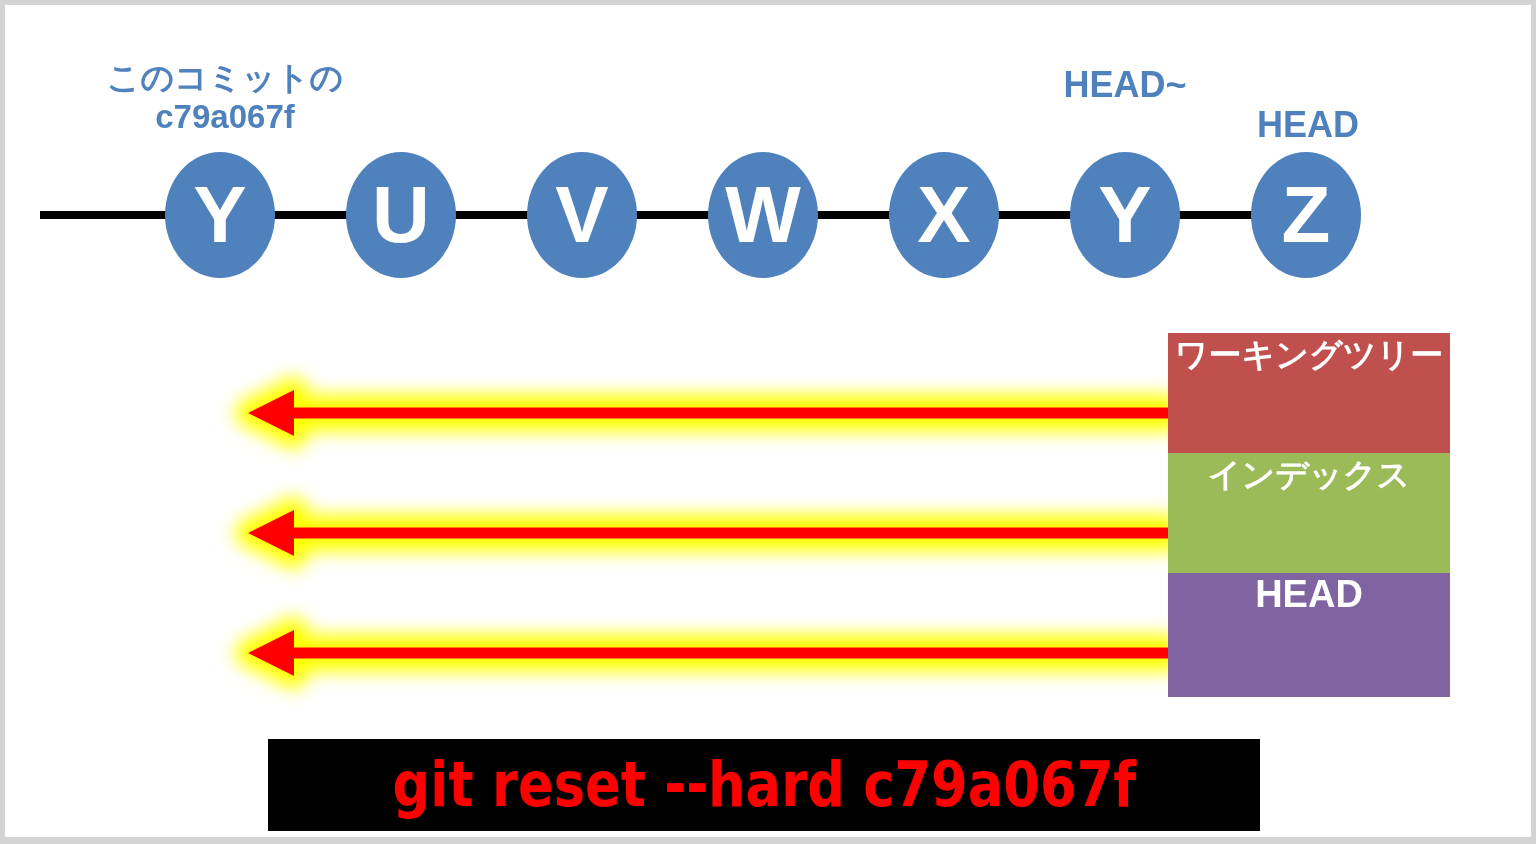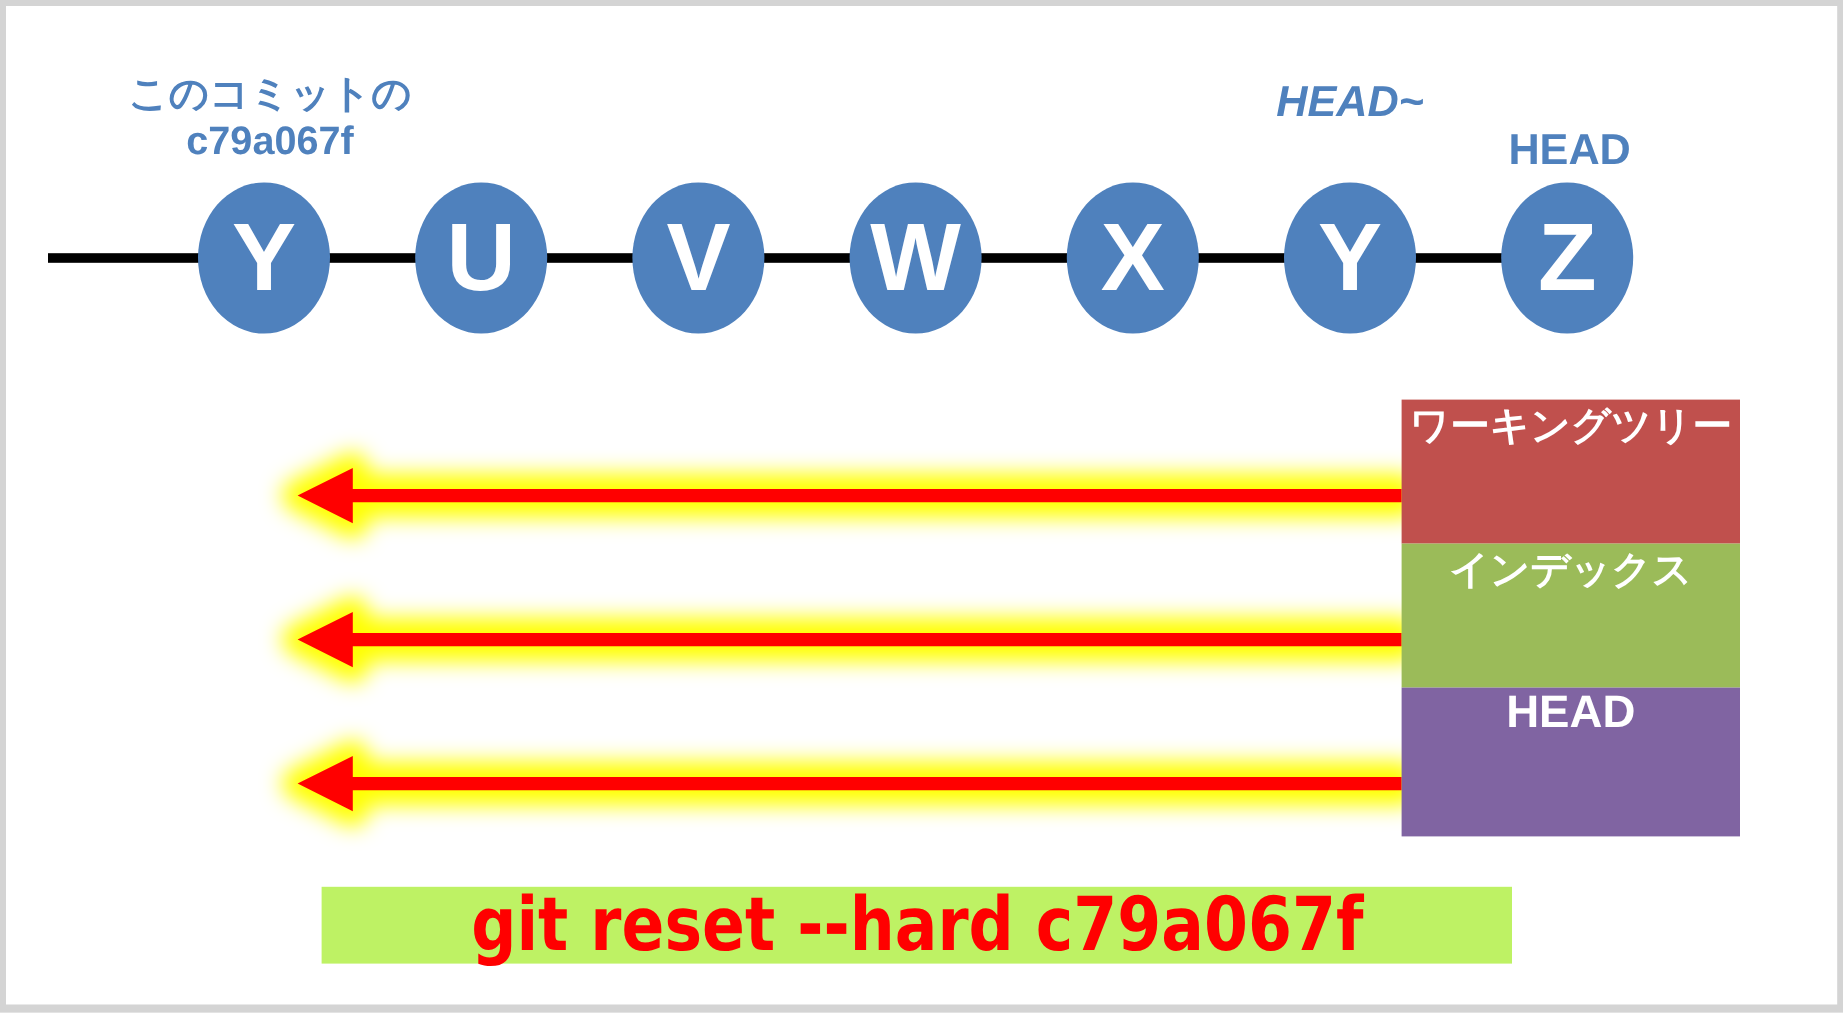--- a/index.html
+++ b/index.html
@@ -9,21 +9,21 @@
   }
   .frame{position:absolute;inset:0;border:5px solid #d4d4d4;border-bottom-width:7px;pointer-events:none;z-index:50;}
 
   
   .hash-annotation{
     position:absolute;left:40px;top:26px;width:370px;text-align:center;
     color:#4f81bd;font-weight:bold;font-size:33px;line-height:39px;z-index:5;margin-top:32px;
   }
   .head-prev{
     position:absolute;left:1045px;top:64px;width:160px;text-align:center;
-    color:#4f81bd;font-weight:bold;font-size:36px;line-height:42px;z-index:5;font-style:italic;
+    color:#4f81bd;font-weight:bold;font-size:36px;line-height:42px;z-index:5;
   }
   .head-current{
     position:absolute;left:1233px;top:104px;width:150px;text-align:center;
     color:#4f81bd;font-weight:bold;font-size:36px;z-index:5;
   }
 
   
   .commit-line{position:absolute;left:40px;top:211px;width:1266px;height:8px;background:#000;z-index:1;}
   .commit-node{
     position:absolute;top:152px;width:110px;height:126px;border-radius:50%;
@@ -39,21 +39,21 @@
     position:absolute;left:1168px;width:282px;z-index:4;
     display:flex;align-items:flex-start;justify-content:center;
     color:#ffffff;font-weight:bold;
   }
   .box-working{top:333px;height:120px;background:#c0504d;font-size:33px;}
   .box-index{top:453px;height:120px;background:#9bbb59;font-size:33px;}
   .box-head{top:573px;height:124px;background:#8064a2;font-size:38px;}
 
   
   .command-banner{
-    position:absolute;left:268px;top:739px;width:992px;height:64px;background:#bef264;z-index:6;
+    position:absolute;left:268px;top:739px;width:992px;height:92px;background:#000000;z-index:6;
     display:flex;align-items:center;justify-content:center;
   }
   .command-banner span{
     color:#ff0000;font-weight:bold;font-size:62px;line-height:1;
     display:inline-block;transform:scaleX(0.85);white-space:nowrap;
     font-family:"DejaVu Sans","Liberation Sans",sans-serif;
   }
 </style>
 </head>
 <body>

